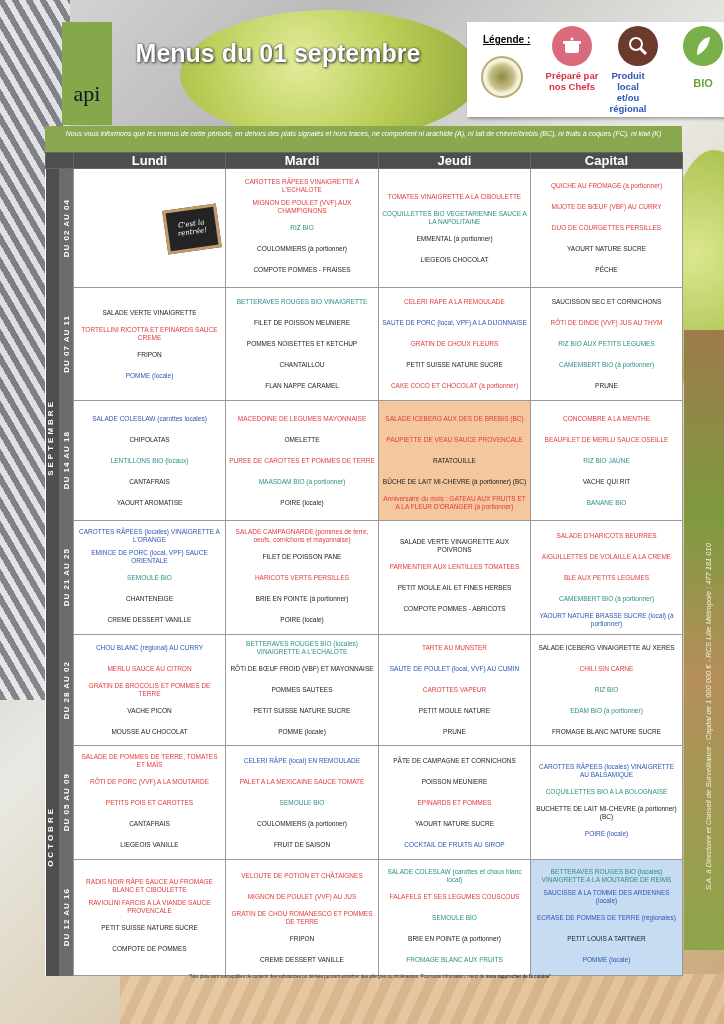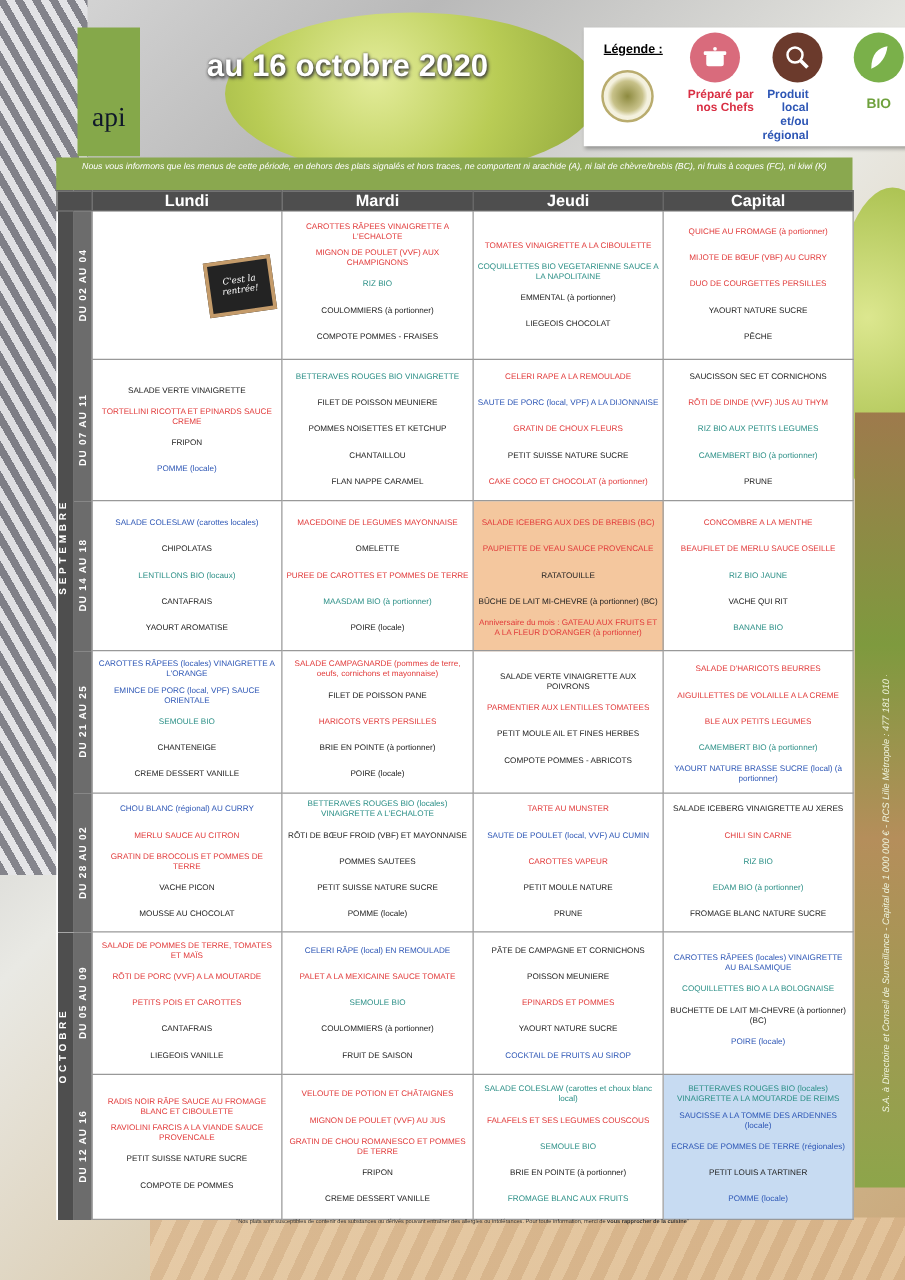--- a/index.html
+++ b/index.html
@@ -53,21 +53,21 @@
     position: absolute; left: 467px; top: 22px; width: 281px; height: 95px;
     background: #fff; box-shadow: 1px 2px 3px rgba(0,0,0,.3);
   }
   .legend-title { position: absolute; left: 16px; top: 12px; font-size: 10px; font-weight: bold; text-decoration: underline; }
   .legend-seal {
     position: absolute; left: 14px; top: 34px; width: 42px; height: 42px; border-radius: 50%;
     border: 2px solid #b9ac6e; background: radial-gradient(circle, #8d8a3f 0%, #c8c28a 45%, #f4f1de 60%);
   }
   .legend-item { position: absolute; text-align: center; }
   .legend-circle { width: 40px; height: 40px; border-radius: 50%; margin: 0 auto; display: flex; align-items: center; justify-content: center; color: #fff; font-size: 18px; }
-  .legend-label { font-size: 9.5px; font-weight: bold; line-height: 11px; margin-top: 4px; text-align: right; }
+  .legend-label { font-size: 9.5px; font-weight: bold; line-height: 11px; margin-top: 4px; text-align: center; }
 
   
   .notice {
     position: absolute; left: 45px; top: 126px; width: 637px; height: 26px;
     background: #8aa84f; color: #fff; font-size: 7px; font-style: italic; text-align: center;
     line-height: 10px; padding-top: 3px;
   }
 
   
   .menu-table {
@@ -111,21 +111,21 @@
 <body>
 
 <div class="bg-stripes"></div>
 <div class="bg-apple"></div>
 <div class="bg-apple-right"></div>
 <div class="bg-wood"></div>
 <div class="bg-bottom"></div>
 
 <div class="logo">api</div>
 <div class="title">
-  <div>au 16 octobre 2020</div>
+  <div>Menus du 01 septembre</div>
 </div>
 
 <div class="legend-box">
   <div class="legend-title">Légende :</div>
   <div class="legend-seal"></div>
   <div class="legend-item" style="left:74px;top:4px;width:62px;">
     <div class="legend-circle" style="background:#d96b7c;">
       <svg width="22" height="22" viewBox="0 0 22 22">
           <rect x="4" y="8" width="14" height="10" rx="2" fill="#fff"></rect>
           <rect x="2" y="6" width="18" height="3" rx="1" fill="#fff"></rect>

